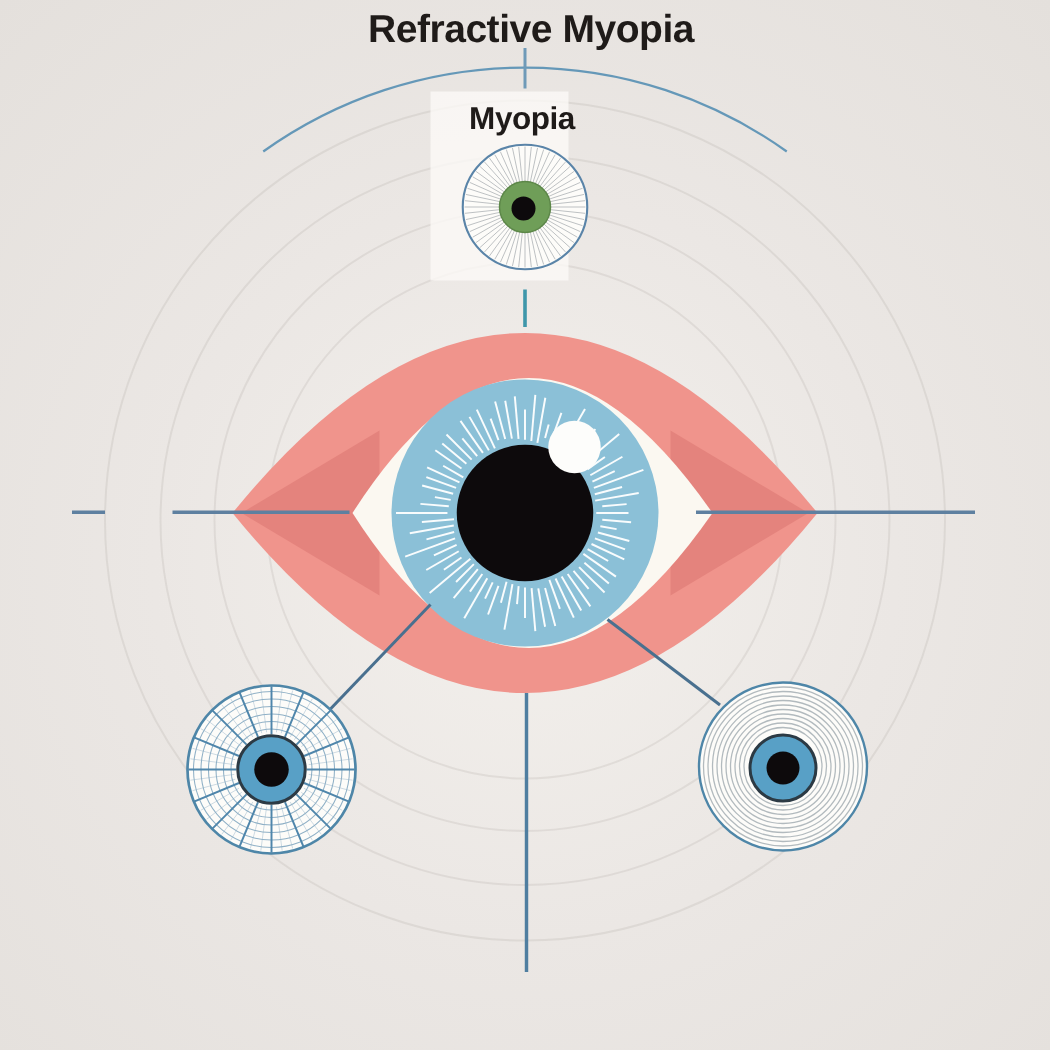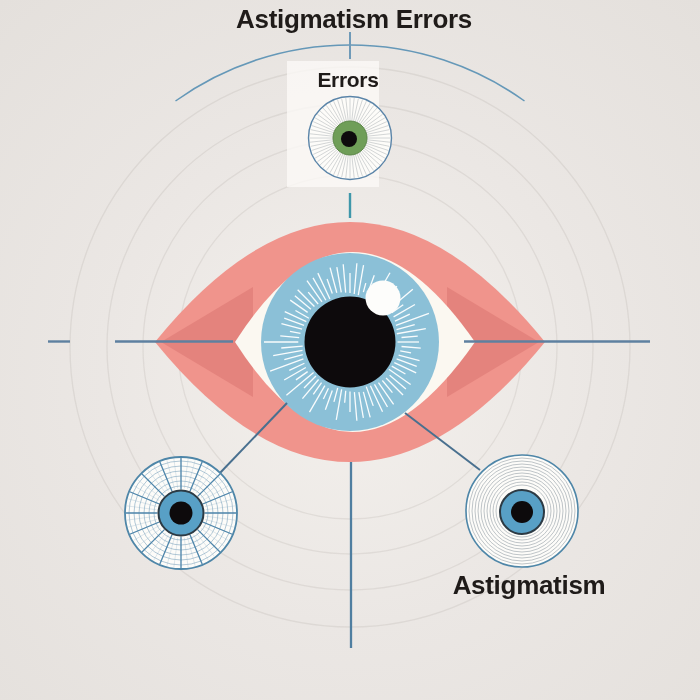--- a/index.html
+++ b/index.html
@@ -286,16 +286,15 @@
           <circle cx="522" cy="511" r="44" stroke="#aeb6bb" stroke-width="0.85" fill="none" opacity="0.95"></circle>
           <circle cx="522" cy="511" r="47" stroke="#aeb6bb" stroke-width="0.85" fill="none" opacity="0.95"></circle>
           <circle cx="522" cy="511" r="50" stroke="#aeb6bb" stroke-width="0.85" fill="none" opacity="0.95"></circle>
           <circle cx="522" cy="511" r="53" stroke="#aeb6bb" stroke-width="0.85" fill="none" opacity="0.95"></circle>
         </g>
       <circle cx="522" cy="512" r="22" style="fill:var(--c-iris-small-blue);stroke:var(--c-iris-small-blue-outline);stroke-width:2"></circle>
       <circle cx="522" cy="512" r="11" style="fill:var(--c-pupil)"></circle>
     </g>
   </svg>
 
-  <div class="txt title">Astigmatism Errors</div>
-  <div class="txt lbl-myopia">Errors</div>
-  <div class="txt lbl-astigmatism">Astigmatism</div>
+  <div class="txt title">Refractive Myopia</div>
+  <div class="txt lbl-myopia">Myopia</div>
 </div>
 
 </body></html>

